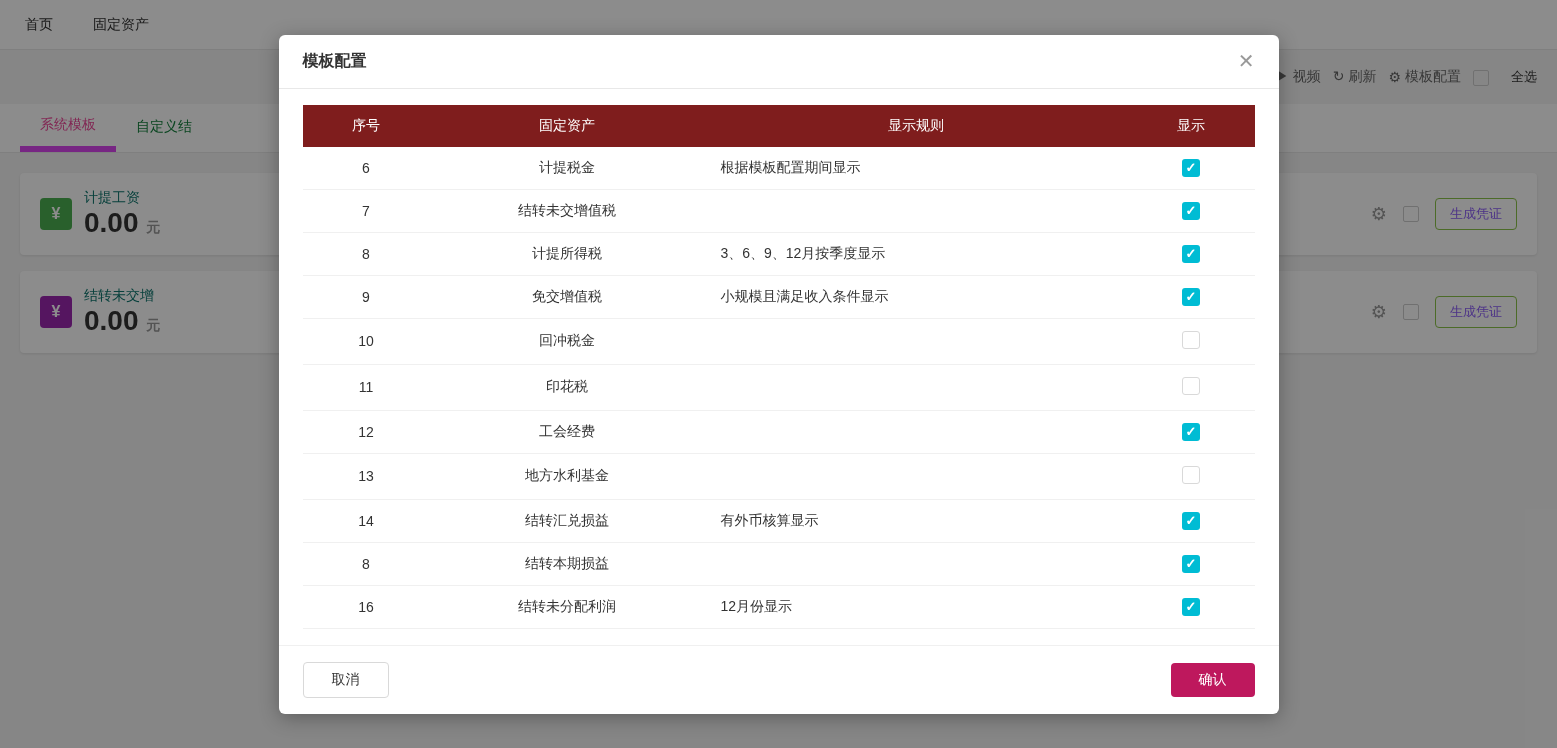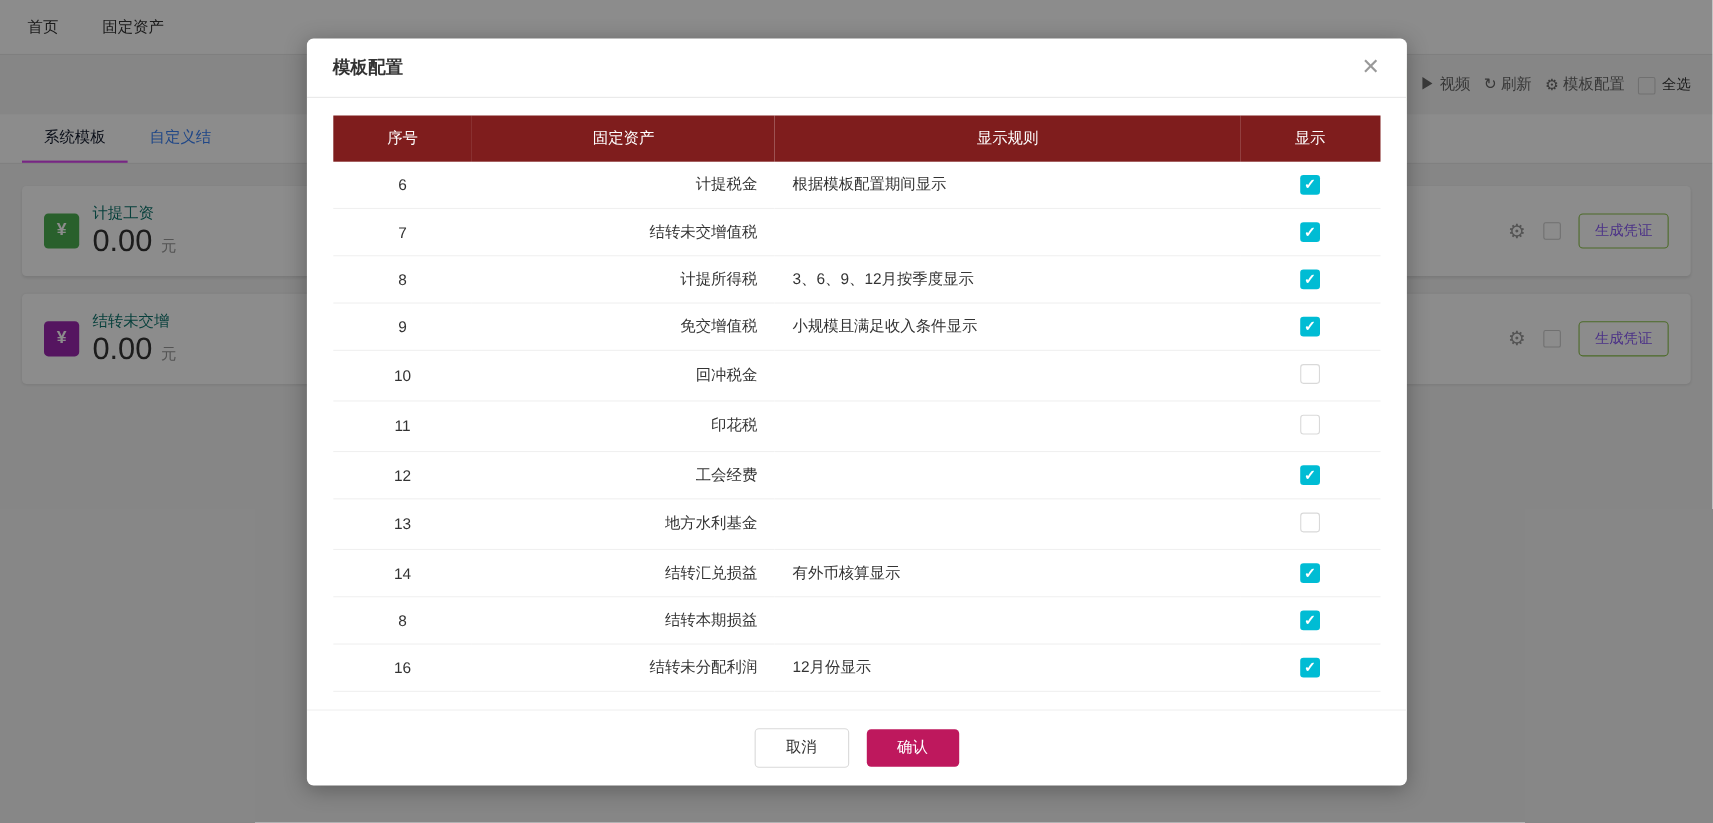--- a/index.html
+++ b/index.html
@@ -82,27 +82,27 @@
     .tabs-bar {
       display: flex;
       align-items: center;
       padding: 0 20px;
       background: #fff;
       border-bottom: 1px solid #e8e8e8;
     }
     .tab {
       padding: 12px 20px;
       cursor: pointer;
-      color: #3b82f6;
+      color: #15803d;
       font-size: 14px;
       border-bottom: 2px solid transparent;
     }
     .tab.active {
-      color: #0f172a;
-      border-bottom: 2px solid #d946ef;
+      color: #ec4899;
+      border-bottom: 6px solid #d946ef;
     }
 
     
     .content-area {
       padding: 20px;
     }
 
     
     .card {
       background: #fff;
@@ -126,21 +126,21 @@
       display: flex;
       align-items: center;
       justify-content: center;
       color: #fff;
       font-size: 16px;
       font-weight: bold;
     }
     .icon-green { background: #4caf50; }
     .icon-purple { background: #9c27b0; }
     .card-title { font-size: 14px; color: #0f766e; }
-    .card-amount { font-size: 28px; font-weight: normal; color: #333; }
+    .card-amount { font-size: 28px; font-weight: bold; color: #333; }
     .card-right {
       display: flex;
       align-items: center;
       gap: 16px;
     }
     .btn-generate {
       border: 1px solid #8bc34a;
       color: #8b5cf6;
       background: transparent;
       padding: 6px 14px;
@@ -221,21 +221,21 @@
     .config-table tbody tr {
       border-bottom: 1px solid #f0f0f0;
     }
     .config-table tbody td {
       padding: 12px 16px;
       text-align: center;
       color: #333;
       font-size: 14px;
     }
     .config-table tbody td:nth-child(2) {
-      text-align: right;
+      text-align: center;
     }
     .config-table tbody td:nth-child(3) {
       text-align: left;
     }
 
     
     .cb-checked {
       width: 18px;
       height: 18px;
       background: #00bcd4;
@@ -270,21 +270,21 @@
     }
     .modal-body::-webkit-scrollbar-thumb {
       background: #ccc;
       border-radius: 3px;
     }
 
     
     .modal-footer {
       display: flex;
       align-items: center;
-      justify-content: center;
+      justify-content: space-between;
       padding: 16px 24px;
       gap: 16px;
       border-top: 1px solid #f0f0f0;
     }
 
     .btn-cancel {
       background: #fff;
       border: 1px solid #d9d9d9;
       color: #333;
       padding: 8px 28px;
@@ -299,21 +299,21 @@
       padding: 8px 28px;
       border-radius: 4px;
       cursor: pointer;
       font-size: 14px;
     }
 
     
     .select-all-area {
       display: flex;
       align-items: flex-end;
-      gap: 6px;
+      gap: 22px;
       font-size: 13px;
       color: #333;
     }
     .select-all-check {
       width: 16px;
       height: 16px;
       border: 1px solid #ccc;
       border-radius: 2px;
       cursor: pointer;
     }

